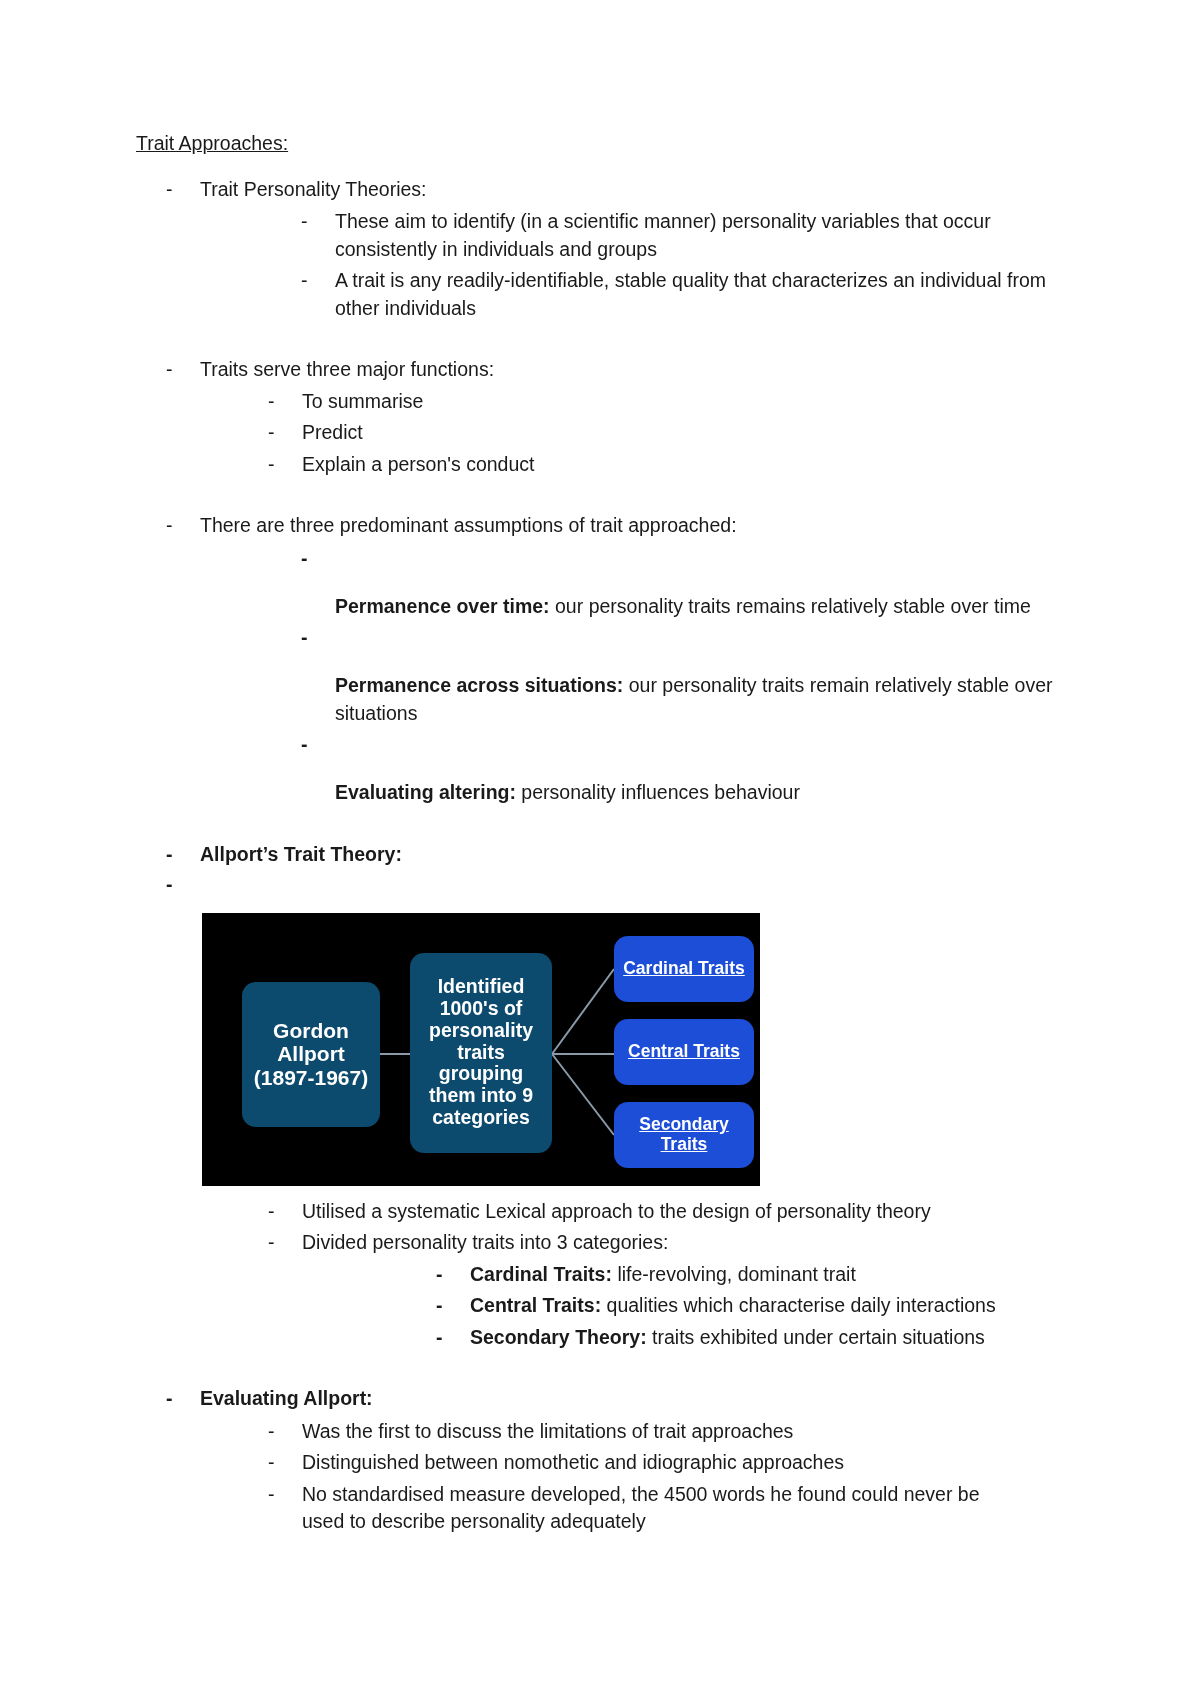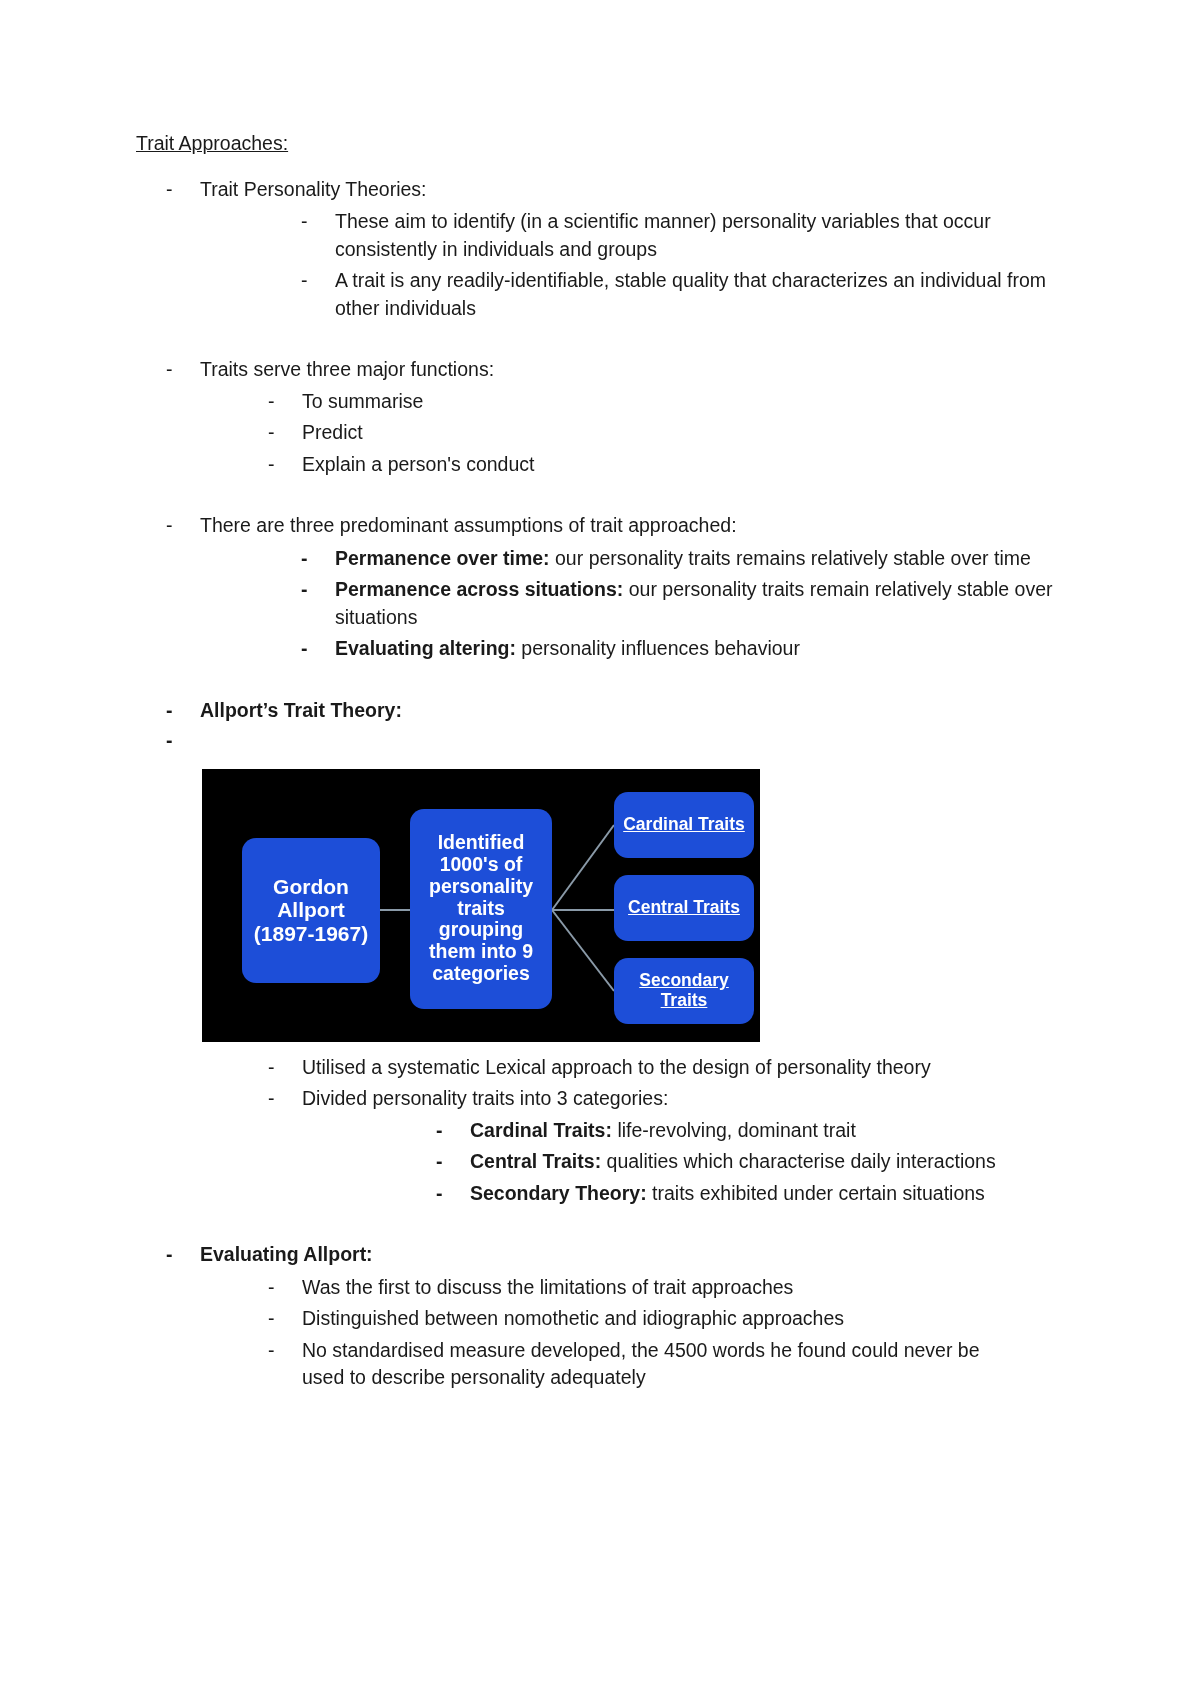--- a/index.html
+++ b/index.html
@@ -49,21 +49,21 @@
   .title-line {
     font-size: 19.5px;
     line-height: 27.5px;
     text-decoration: underline;
     color: #1a1a1a;
   }
   .gap-lg { height: 34px; }
   .bold-head { font-weight: bold; }
 
   .wide-lvl2 { max-width: 730px; }
-  .wide-lvl2-n { max-width: 720px; }
+  .wide-lvl2-n { max-width: 720px; margin-top: 48px; }
 
   
   .diagram-wrap {
     margin-left: 66px;
     margin-top: 14px;
     width: 558px;
     height: 273px;
     background: #000000;
     position: relative;
   }
@@ -74,21 +74,21 @@
     display: flex;
     align-items: center;
     justify-content: center;
     text-align: center;
     color: #ffffff;
     font-weight: bold;
     font-family: "Liberation Sans", sans-serif;
     line-height: 1.12;
     box-sizing: border-box;
   }
-  .node-light { background: #1d4ed8; }
+  .node-light { background: #0c4a6e; }
   .node-dark  { background: #1d4ed8; text-decoration: underline; }
 
   #node-gordon {
     left: 9px; top: 69px; width: 138px; height: 145px;
     font-size: 21px;
     margin-left: 31px;
   }
   #node-identified {
     left: 208px; top: 40px; width: 142px; height: 200px;
     font-size: 19.5px;

